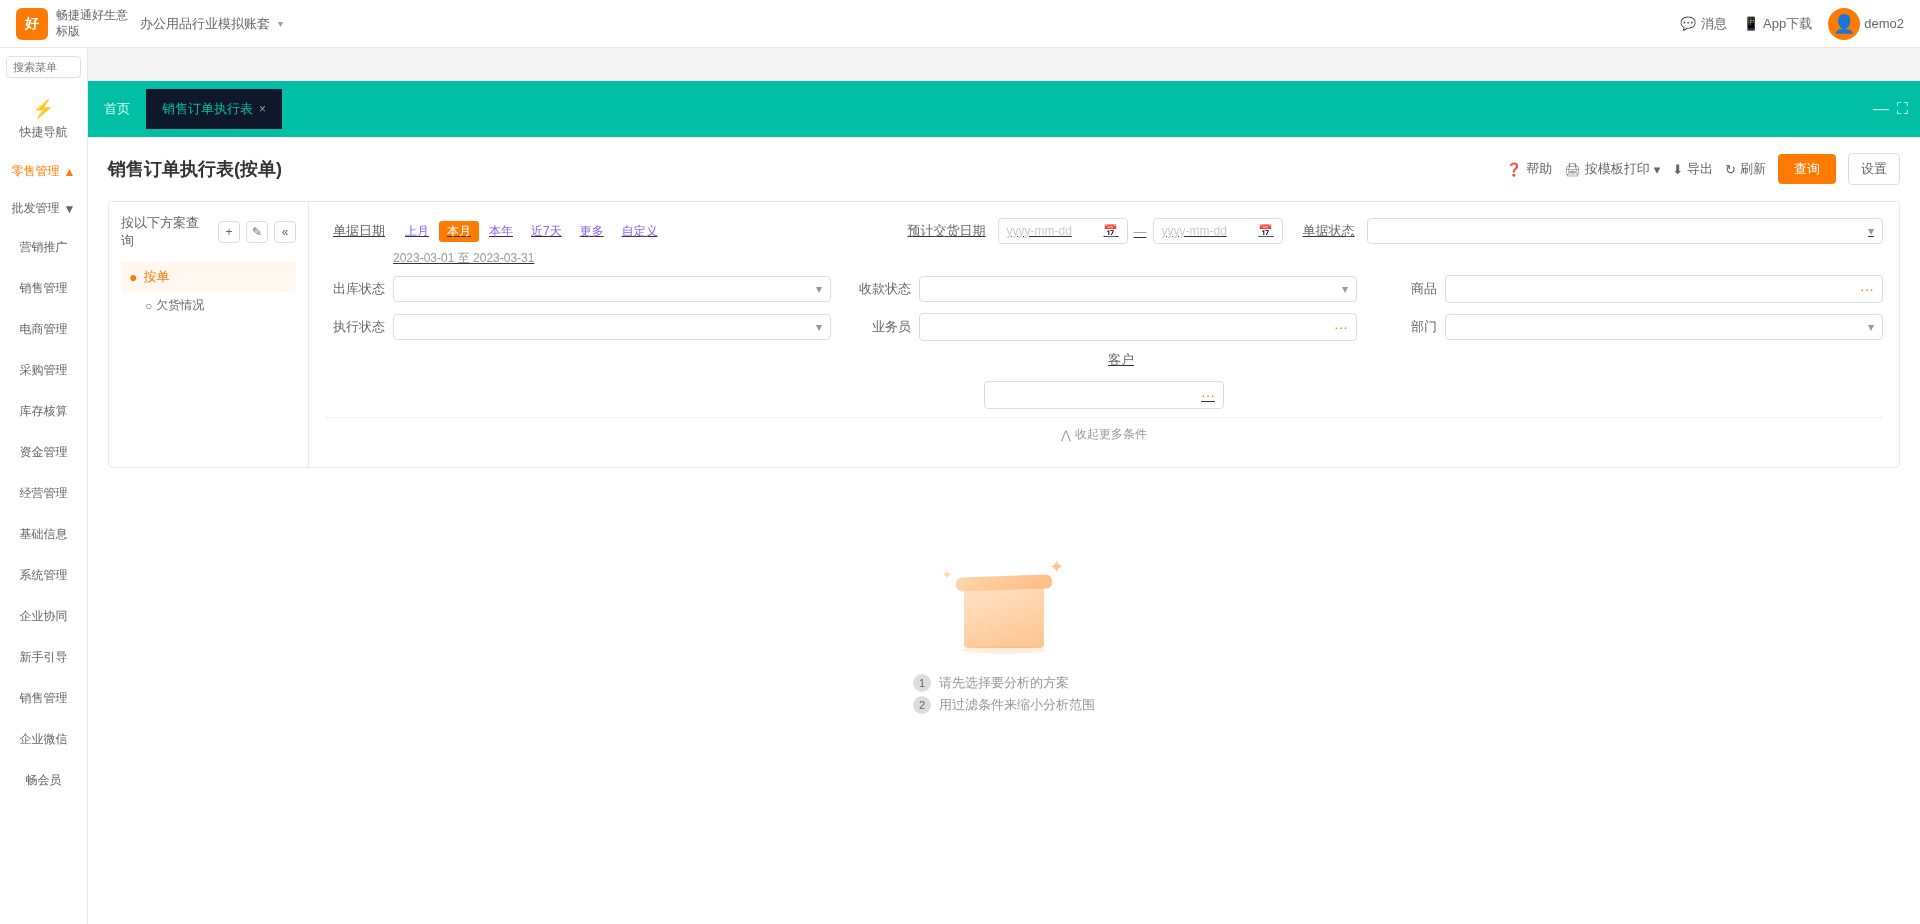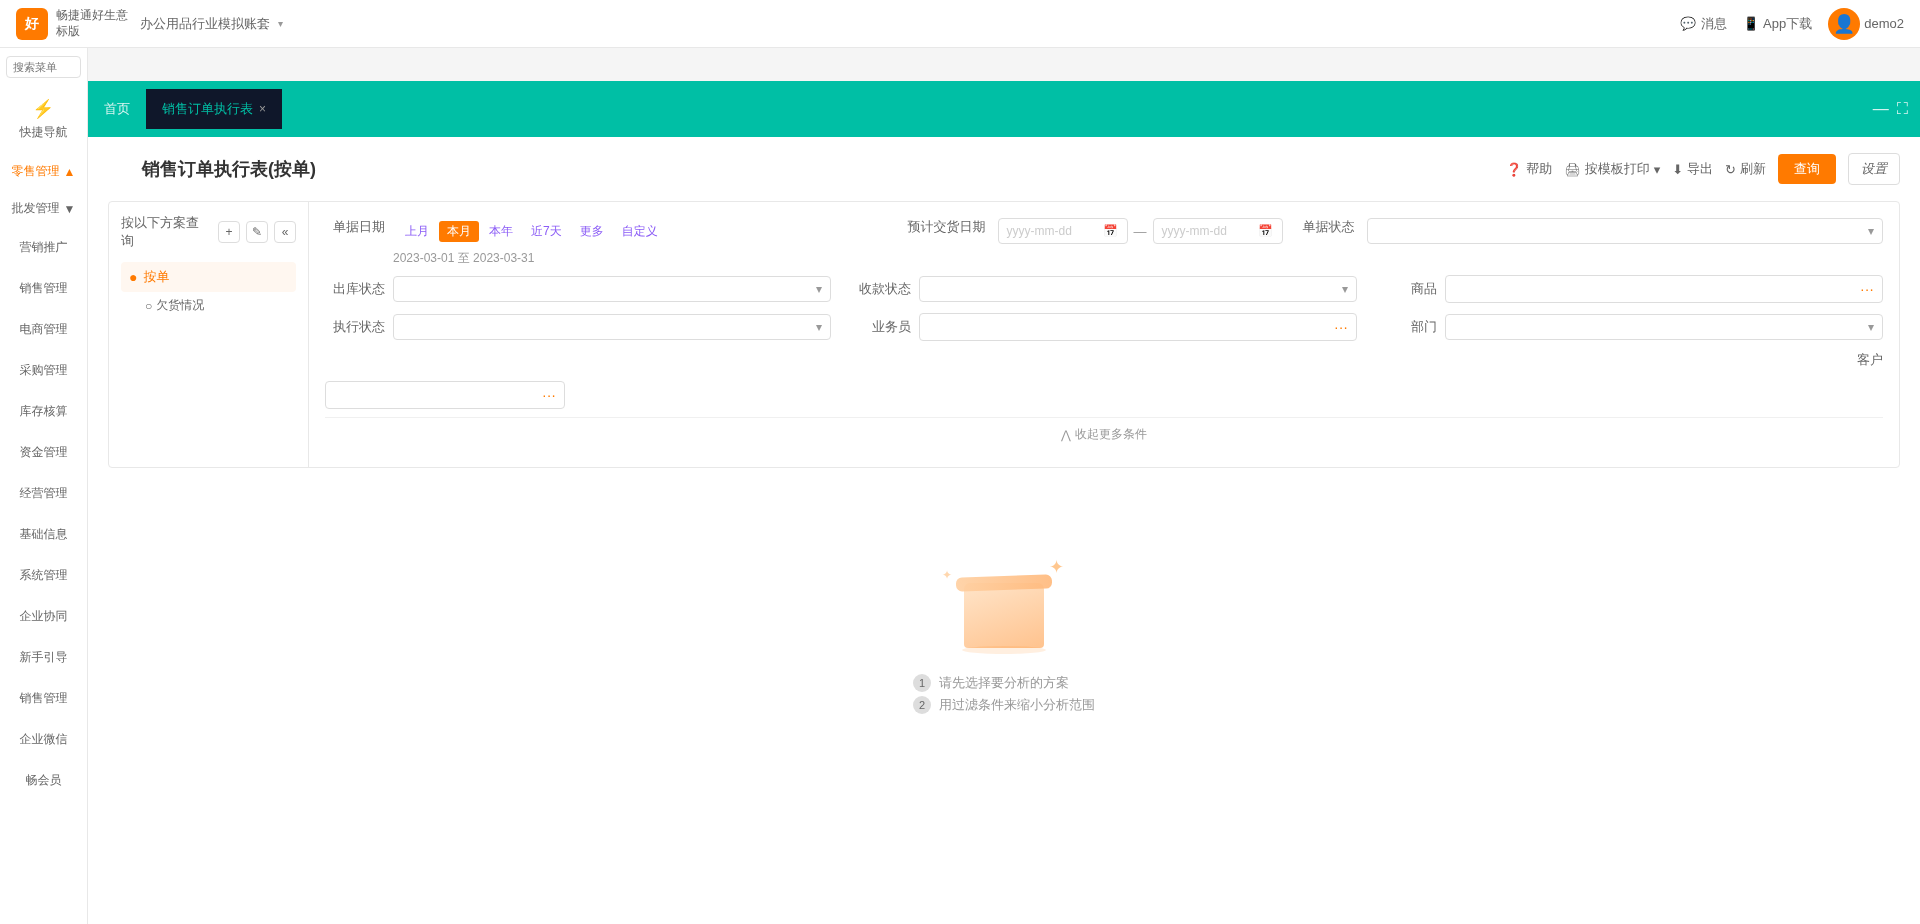--- a/index.html
+++ b/index.html
@@ -49,41 +49,41 @@
     .tab-close { font-size: 12px; cursor: pointer; color: #999; }
     .tab-actions { margin-left: auto; display: flex; align-items: center; gap: 8px; padding-right: 12px; }
     .tab-actions span { color: rgba(255,255,255,0.85); cursor: pointer; font-size: 16px; }
 
     
     .page-content { flex: 1; overflow-y: auto; background: #fff; }
     .page-inner { padding: 16px 20px; }
 
     
     .page-title-row { display: flex; align-items: center; justify-content: space-between; margin-bottom: 16px; }
-    .page-title { font-size: 18px; font-weight: bold; color: #333; margin-left: 34px; }
+    .page-title { font-size: 18px; font-weight: bold; color: #333; }
     .page-actions { display: flex; align-items: center; gap: 12px; }
     .page-action-btn { display: flex; align-items: center; gap: 4px; font-size: 13px; color: #666; cursor: pointer; }
     .btn-primary { background: #ff7a00; color: white; border: none; padding: 6px 16px; border-radius: 4px; cursor: pointer; font-size: 13px; }
-    .btn-secondary { background: #fff; color: #666; border: 1px solid #ddd; padding: 6px 12px; border-radius: 4px; cursor: pointer; font-size: 13px; font-style: italic; }
+    .btn-secondary { background: #fff; color: #666; border: 1px solid #ddd; padding: 6px 12px; border-radius: 4px; cursor: pointer; font-size: 13px; }
 
     
     .two-panel { display: flex; gap: 0; border: 1px solid #e8e8e8; border-radius: 4px; }
     .left-panel { width: 200px; border-right: 1px solid #e8e8e8; flex-shrink: 0; padding: 12px; }
     .left-panel-title { font-size: 13px; color: #666; margin-bottom: 12px; display: flex; align-items: center; gap: 8px; }
     .left-panel-actions { display: flex; gap: 6px; margin-left: auto; }
     .icon-btn { width: 22px; height: 22px; border: 1px solid #ddd; border-radius: 4px; display: flex; align-items: center; justify-content: center; cursor: pointer; font-size: 12px; color: #666; }
     .left-panel-item { display: flex; align-items: center; gap: 6px; padding: 6px 8px; border-radius: 4px; cursor: pointer; font-size: 13px; }
     .left-panel-item.active { background: #fff7f0; color: #ff7a00; }
     .left-panel-item .item-icon { font-size: 14px; }
     .sub-item { padding: 5px 8px 5px 24px; font-size: 12px; color: #666; cursor: pointer; display: flex; align-items: center; gap: 4px; }
 
     .right-panel { flex: 1; padding: 16px; }
 
     
-    .filter-row { display: flex; gap: 12px; margin-bottom: 12px; flex-wrap: wrap; }
+    .filter-row { display: flex; align-items: center; gap: 12px; margin-bottom: 12px; flex-wrap: wrap; text-decoration: underline; }
     .filter-label { color: #666; font-size: 13px; white-space: nowrap; min-width: 60px; text-align: right; }
     .filter-control { display: flex; align-items: center; gap: 6px; flex: 1; }
     .date-tabs { display: flex; gap: 2px; align-items: center; }
     .date-tab { padding: 2px 8px; border-radius: 3px; cursor: pointer; font-size: 12px; color: #8b5cf6; }
     .date-tab.active { background: #ff7a00; color: white; border-radius: 3px; }
     .date-range-text { font-size: 12px; color: #999; margin-top: 2px; }
     .filter-input { border: 1px solid #ddd; border-radius: 4px; padding: 5px 8px; font-size: 12px; color: #999; flex: 1; min-width: 100px; display: flex; align-items: center; gap: 4px; }
     .filter-select { border: 1px solid #ddd; border-radius: 4px; padding: 5px 8px; font-size: 12px; color: #999; flex: 1; min-width: 120px; display: flex; align-items: center; justify-content: space-between; cursor: pointer; }
     .filter-dots { color: #ff7a00; font-size: 14px; cursor: pointer; }
 

